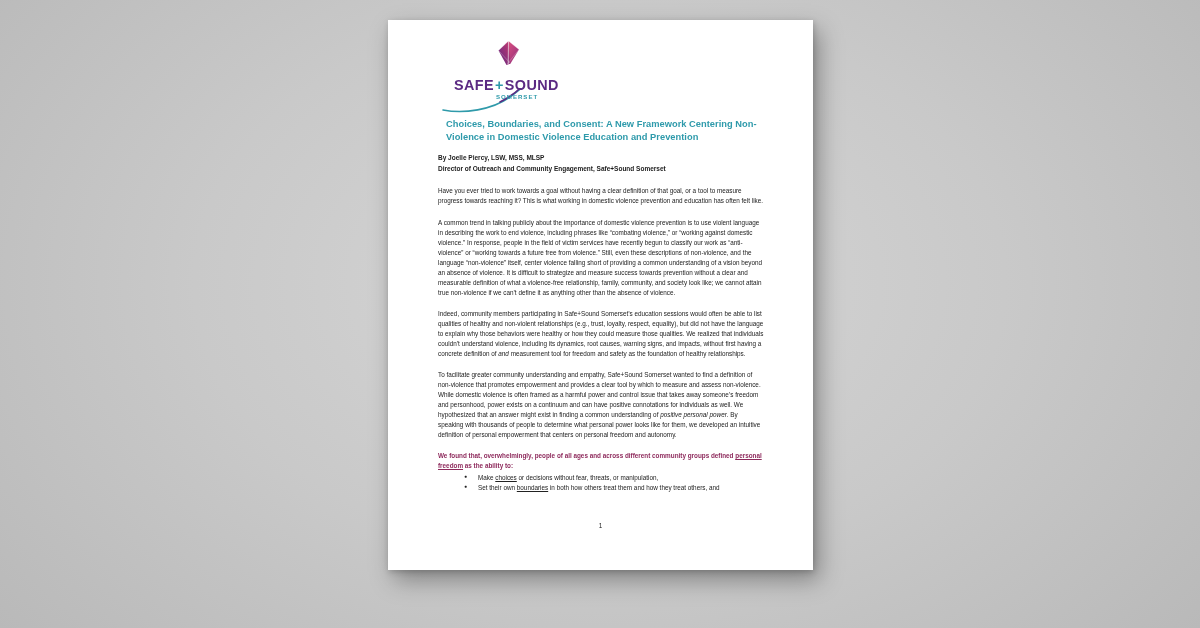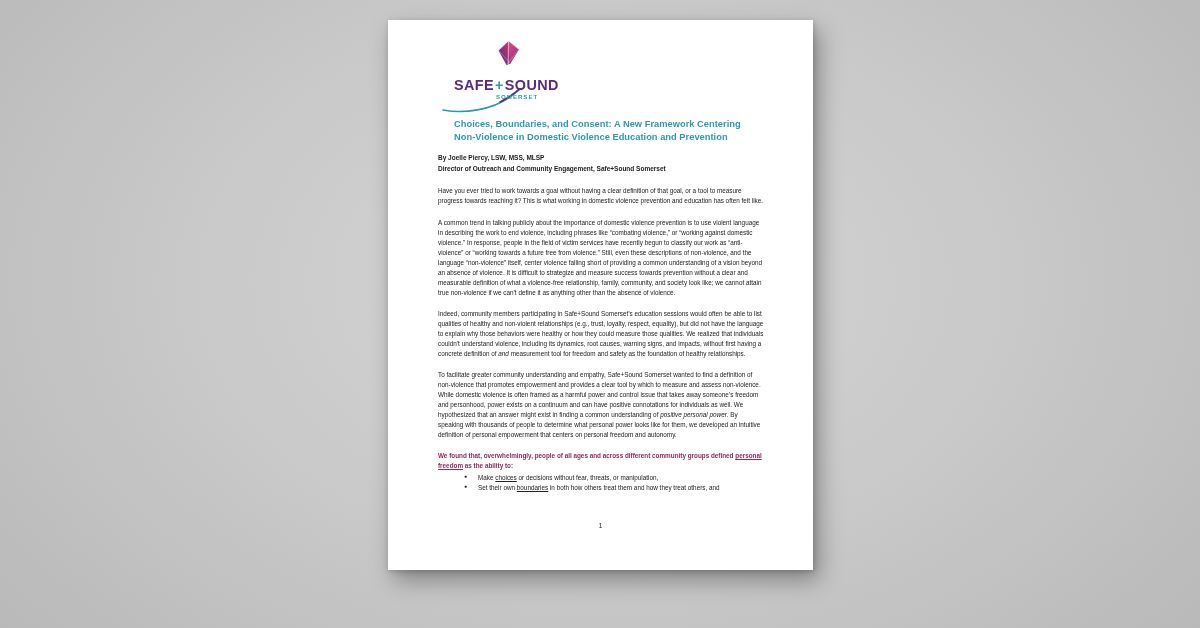--- a/index.html
+++ b/index.html
@@ -79,21 +79,21 @@
     left: 50px;
     top: 98px;
     width: 326px;
   }
 
   #doc-title {
     color: #2e9aab;
     font-size: 9.3px;
     font-weight: bold;
     line-height: 1.42;
-    margin: 0 0 9px 16px;
+    margin: 0 0 9px 8px;
     letter-spacing: 0.02px;
   }
 
   #byline-block {
     margin: 0 0 12px 0;
     color: #1c1c1c;
     font-size: 6.5px;
     font-weight: bold;
     line-height: 1.62;
   }

